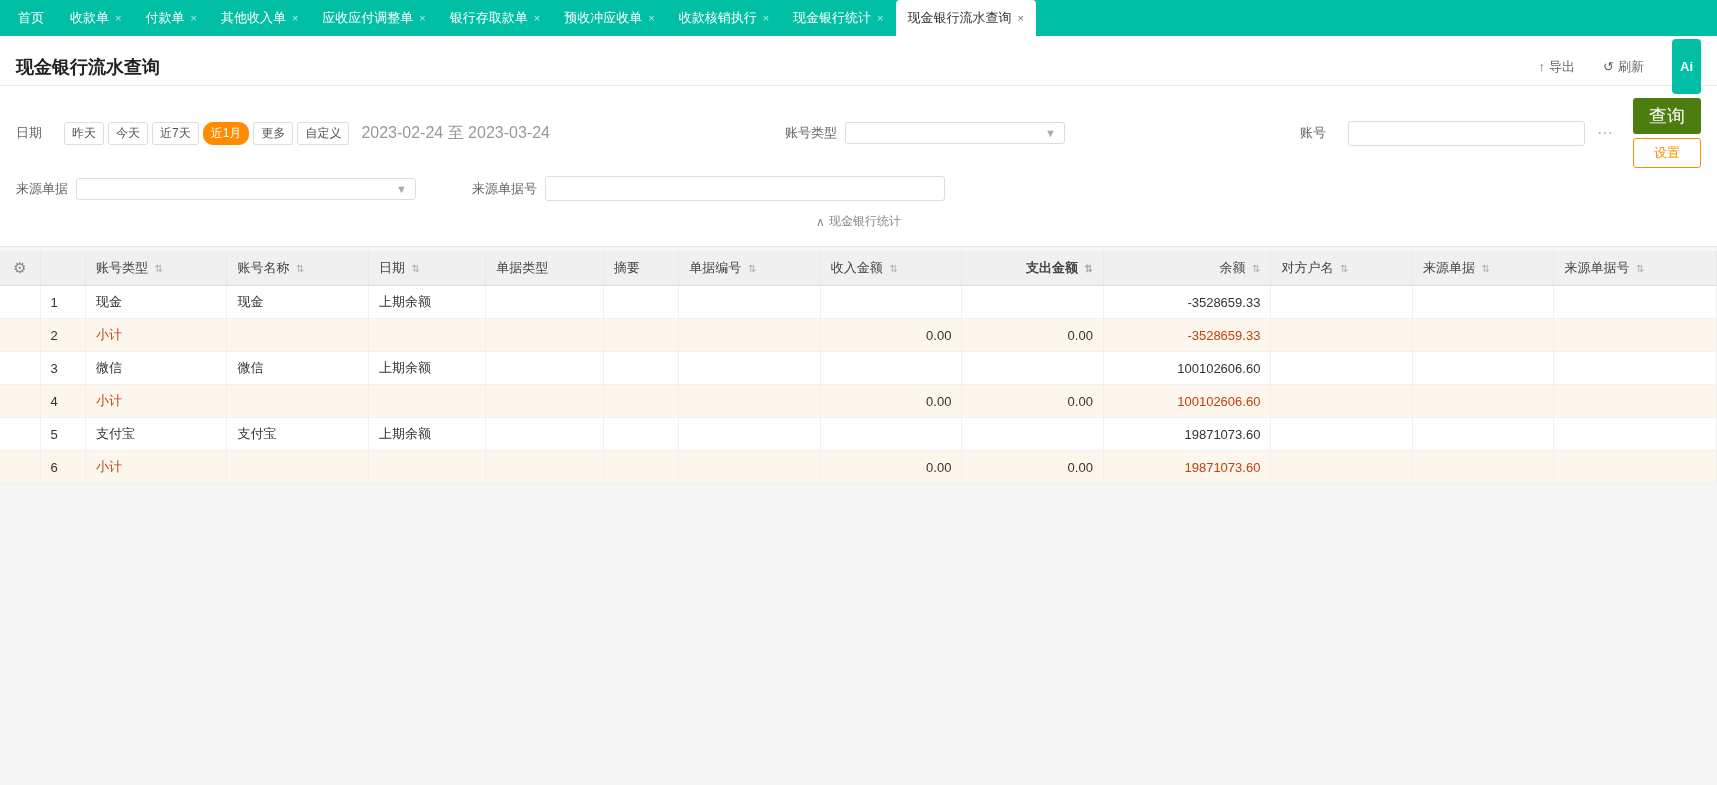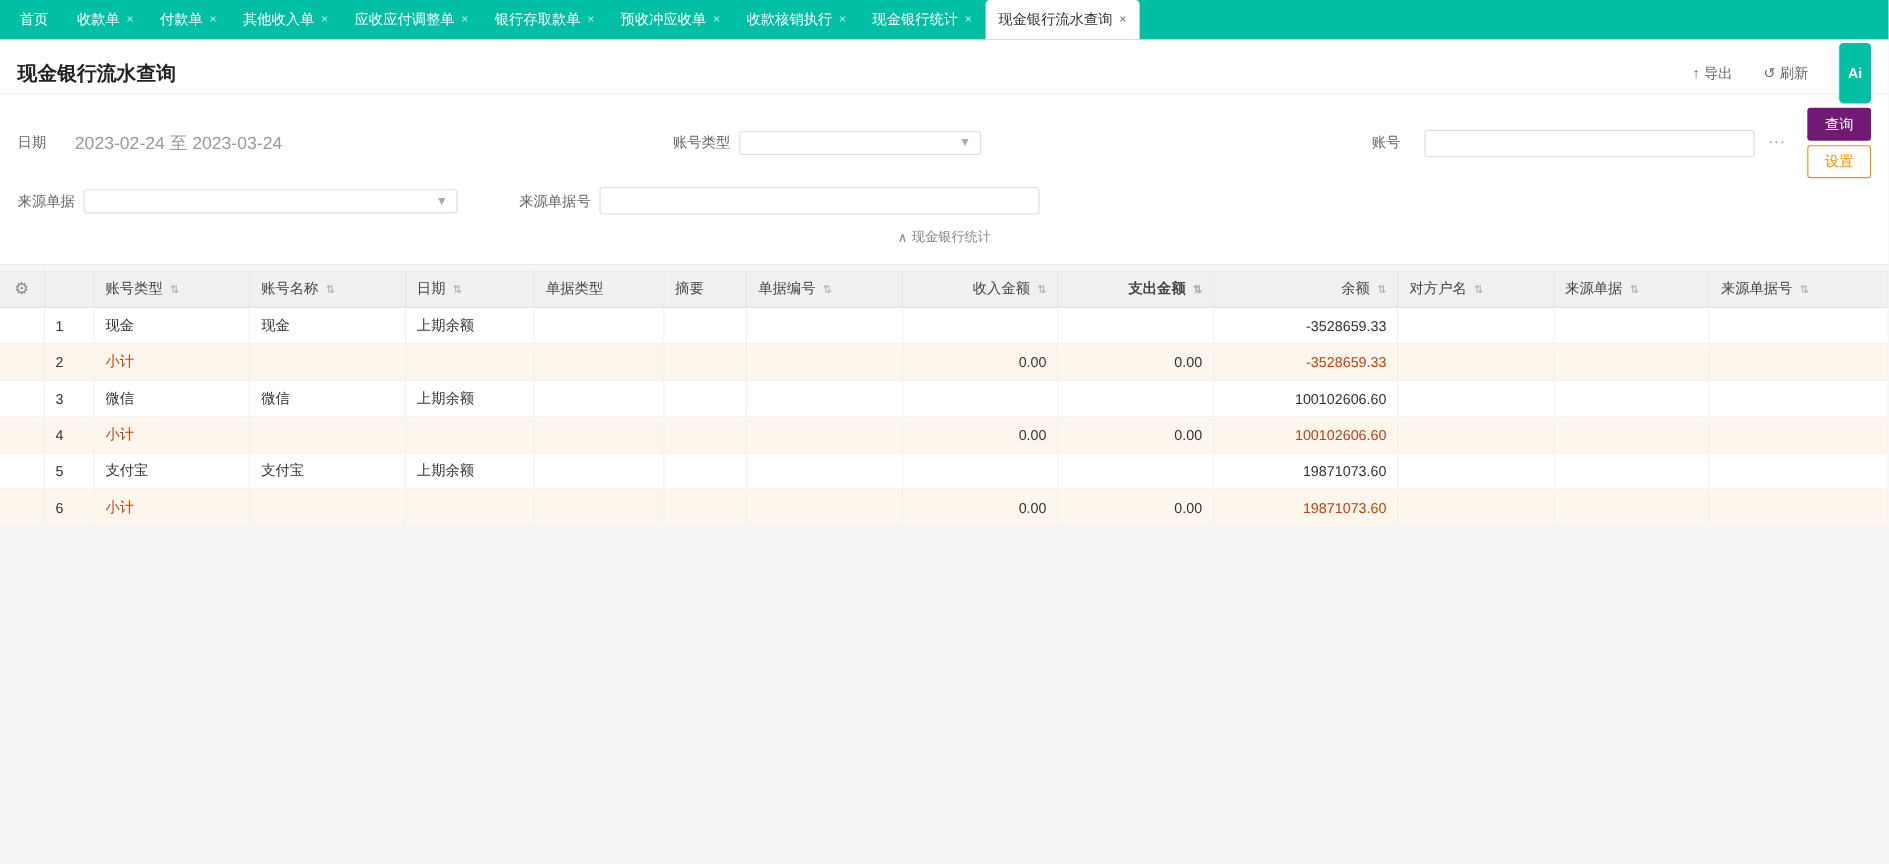--- a/index.html
+++ b/index.html
@@ -147,27 +147,27 @@
       width: 100%;
       background: transparent;
     }
     .more-dots {
       color: #aaa;
       cursor: pointer;
       font-size: 16px;
       padding: 0 4px;
     }
     .btn-query {
-      background: #701a75;
+      background: #4d7c0f;
       color: #fff;
       border: none;
       padding: 6px 16px;
       border-radius: 3px;
       cursor: pointer;
-      font-size: 13px;
+      font-size: 18px;
     }
     .btn-settings {
       background: #fff;
       color: #ff8c00;
       border: 1px solid #ff8c00;
       padding: 5px 14px;
       border-radius: 3px;
       cursor: pointer;
       font-size: 13px;
     }
@@ -307,20 +307,28 @@
       <span>刷新</span>
     </div>
     <div class="ai-badge">Ai</div>
   </div>
 </div>
 
 <div class="filter-area">
 
   <div class="filter-row">
     <span class="filter-label">日期</span>
+    <div class="filter-date-btns">
+      <button class="date-btn">昨天</button>
+      <button class="date-btn">今天</button>
+      <button class="date-btn">近7天</button>
+      <button class="date-btn active">近1月</button>
+      <button class="date-btn">更多</button>
+      <button class="date-btn">自定义</button>
+    </div>
     <span class="date-range-text">2023-02-24 至 2023-03-24</span>
 
     <div style="flex:1"></div>
 
     <span class="filter-label">账号类型</span>
     <div class="filter-select" style="min-width:220px;">
       <span class="select-text"></span>
       <span class="arrow">▼</span>
     </div>
 
@@ -382,21 +390,21 @@
         <th>
           <span>单据类型</span>
         </th>
         <th>
           <span>摘要</span>
         </th>
         <th>
           <span>单据编号</span>
           <span class="sort-icon">⇅</span>
         </th>
-        <th style="text-align:right;">
+        <th style="text-align:left;">
           <span>收入金额</span>
           <span class="sort-icon">⇅</span>
         </th>
         <th style="text-align:right;font-weight:bold;">
           <span>支出金额</span>
           <span class="sort-icon">⇅</span>
         </th>
         <th style="text-align:right;">
           <span>余额</span>
           <span class="sort-icon">⇅</span>

